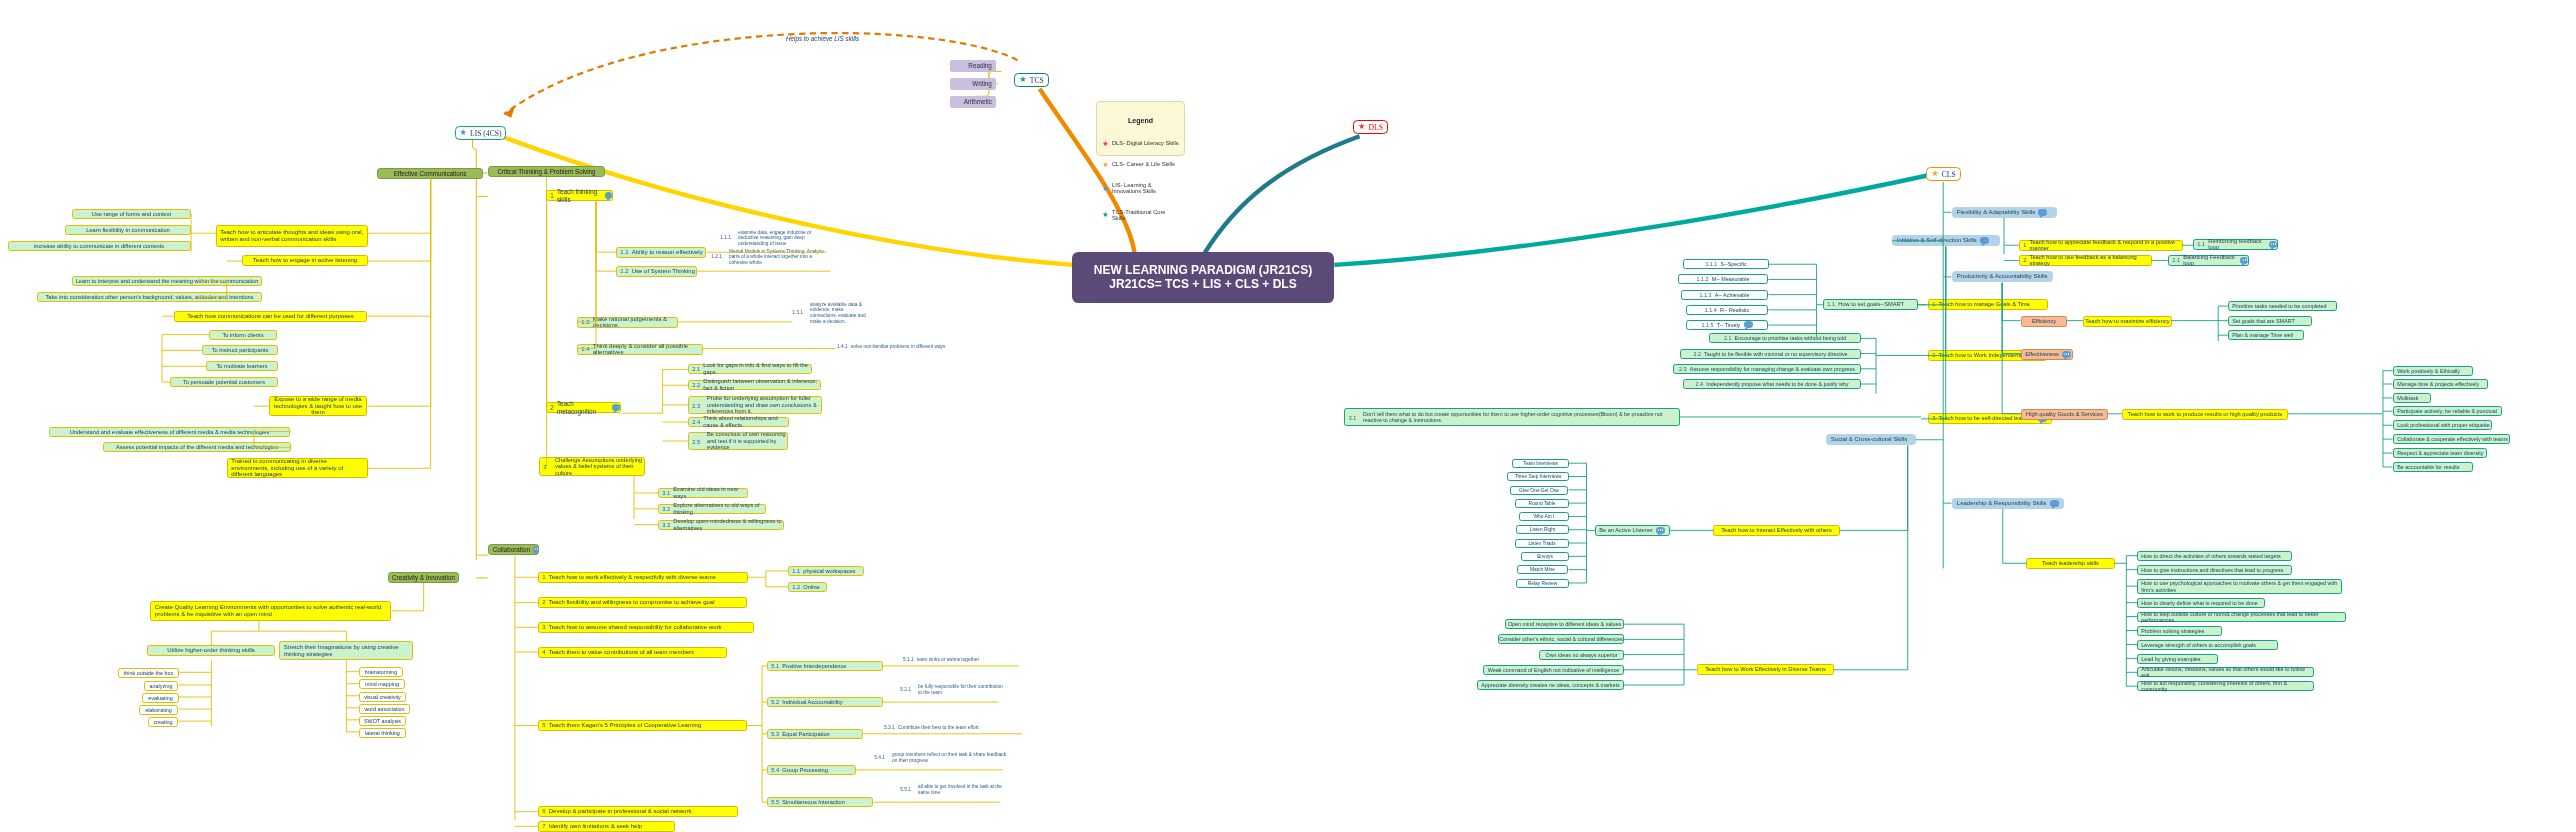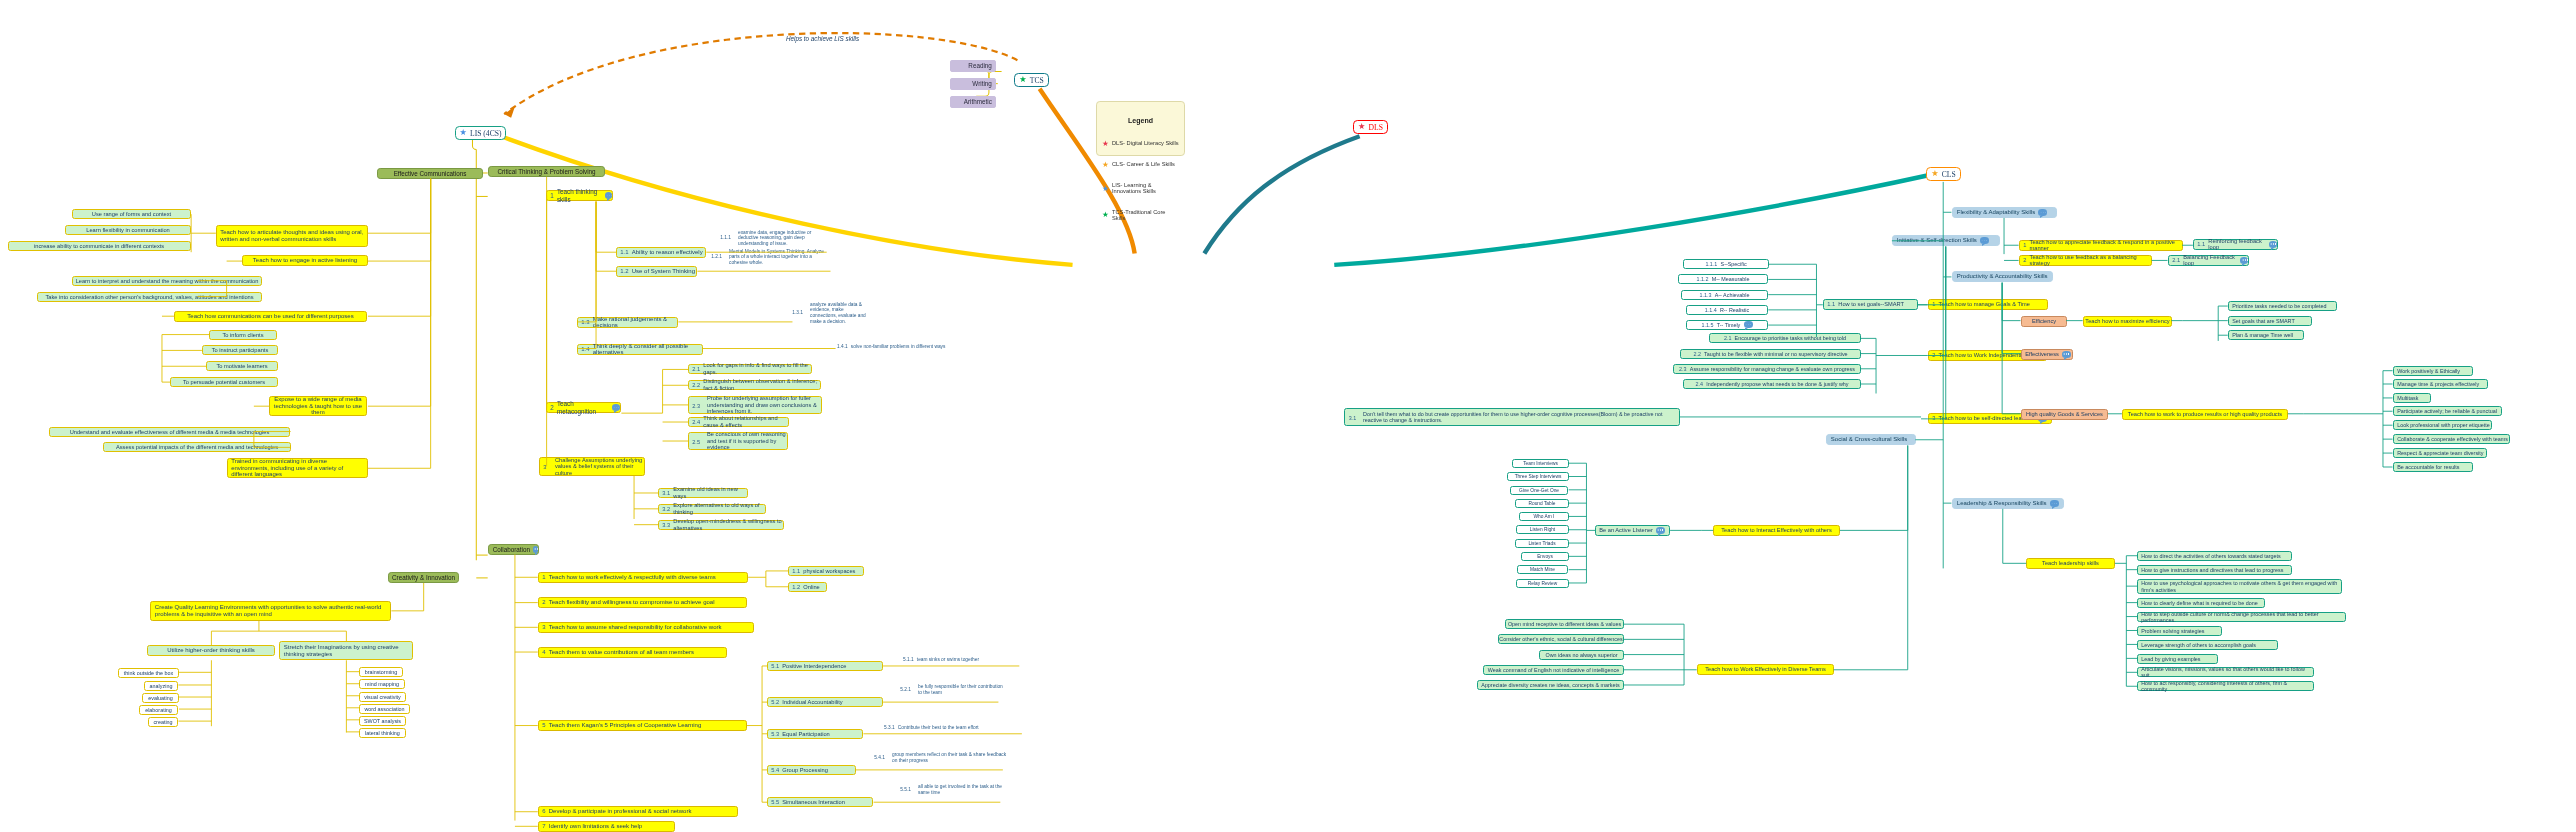--- a/index.html
+++ b/index.html
@@ -61,20 +61,25 @@
   <path d="M1560,132 h14" stroke="#e0c000" stroke-width="1.6" fill="none"></path>
 
   <path d="M745,218 v12 a6,6 0 0 0 6,6 h0" stroke="#e0c000" stroke-width="1.6" fill="none"></path>
   <path d="M751,236 v648" stroke="#e0c000" stroke-width="1.6" fill="none"></path>
   <path d="M751,310 h18" stroke="#e0c000" stroke-width="1.6" fill="none"></path>
   <path d="M751,273 h18" stroke="#e0c000" stroke-width="1.6" fill="none"></path>
   <path d="M751,876 h18" stroke="#e0c000" stroke-width="1.6" fill="none"></path>
   <path d="M751,912 h18" stroke="#e0c000" stroke-width="1.6" fill="none"></path>
 </svg>
 
+<div class="node" style="left:1072px;top:252px;width:262px;height:51px;background:#5b4a78;border:none;border-radius:6.3px;
+            flex-direction:column;justify-content:center;align-items:center;color:#fff;font-weight:bold;font-size:12px;text-align:center;">
+  <span>NEW LEARNING PARADIGM (JR21CS)</span>
+  <span>JR21CS= TCS + LIS + CLS + DLS</span>
+</div>
 
 <div class="cap lis" style="left:455px;top:126px;width:51px;height:14px;font-size:7.6px;">
   <span class="star" style="color:#4a90e2;">★</span>
       <span>LIS (4CS)</span>
 </div>
 <div class="cap tcs" style="left:1014px;top:73px;width:35px;height:14px;font-size:7.6px;">
   <span class="star" style="color:#00b050;">★</span>
       <span>TCS</span>
 </div>
 <div class="cap dls" style="left:1353px;top:120px;width:35px;height:14px;font-size:7.6px;">

